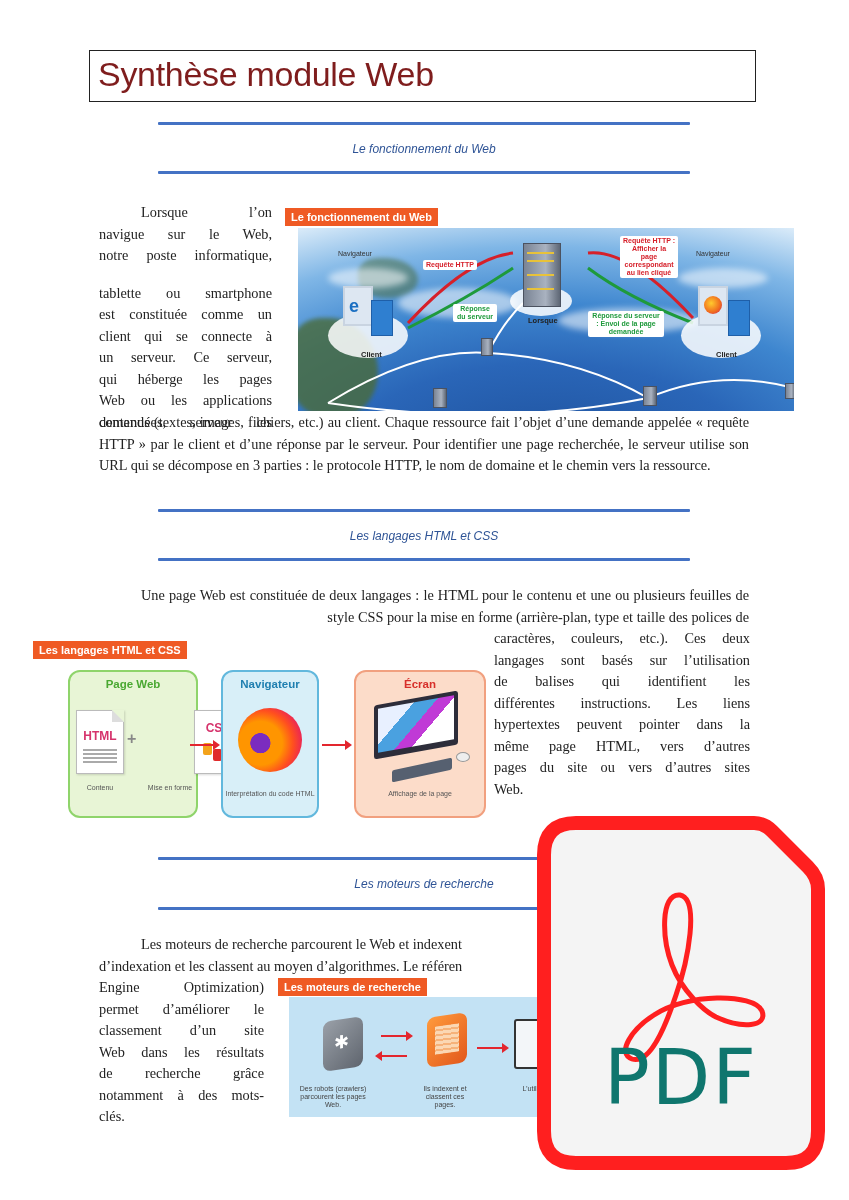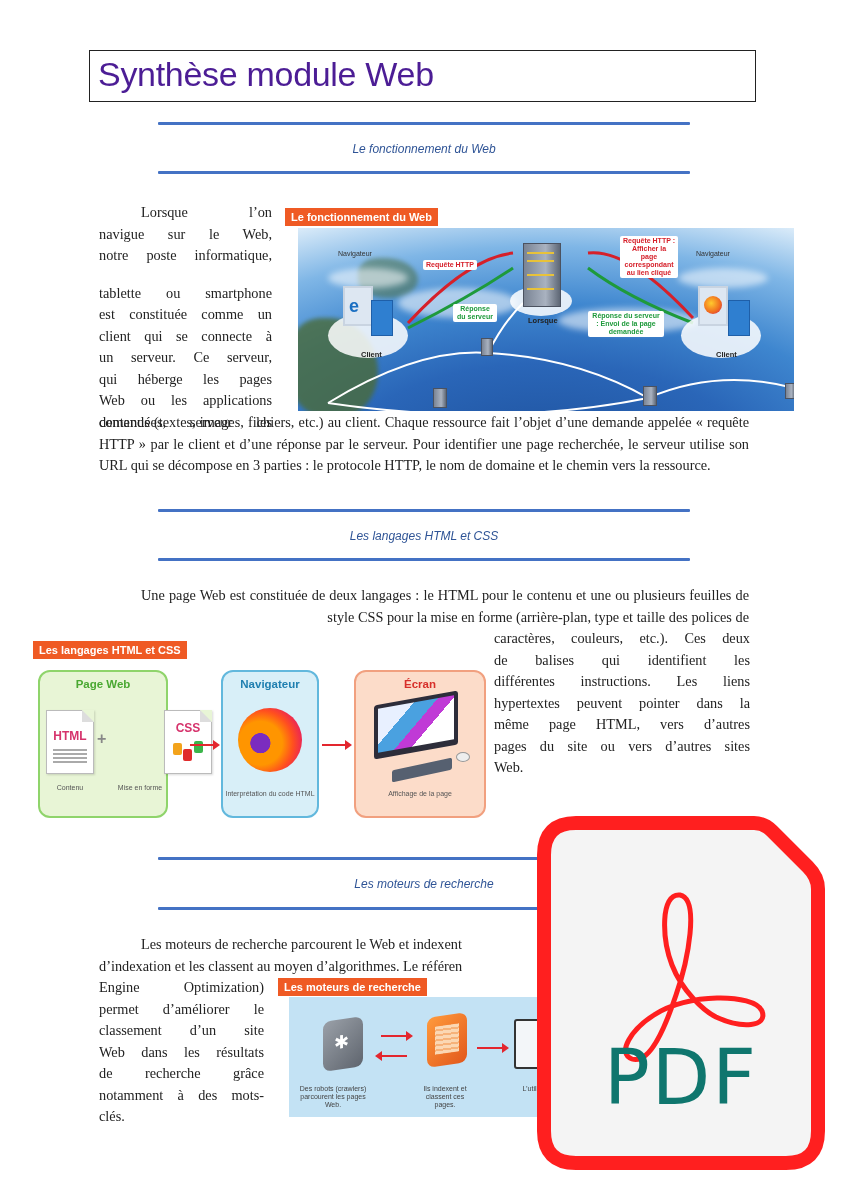--- a/index.html
+++ b/index.html
@@ -1,20 +1,20 @@
 <!DOCTYPE html>
 <html><head>
 <meta charset="utf-8">
 <style>
   html, body { margin:0; padding:0; background:#ffffff; }
   body { width:849px; height:1200px; position:relative; overflow:hidden; font-family:"Liberation Serif", serif; color:#222; }
   .abs { position:absolute; }
 
   .title-box { left:89px; top:50px; width:667px; height:52px; border:1.5px solid #222; box-sizing:border-box; }
-  .title-text { position:absolute; left:8px; top:4px; font-family:"Liberation Sans", sans-serif; font-size:34px; color:#4c1d95; letter-spacing:-0.3px; }
+  .title-text { position:absolute; left:8px; top:4px; font-family:"Liberation Sans", sans-serif; font-size:34px; color:#7f1d1d; letter-spacing:-0.3px; }
 
   .rule { position:absolute; left:158px; width:532px; height:3px; background:#4472c4; border-radius:1px; }
   .section-heading { position:absolute; left:158px; width:532px; text-align:center; font-family:"Liberation Sans", sans-serif; font-style:italic; font-size:12px; color:#2f5496; }
 
   .body-text { position:absolute; font-size:14.3px; line-height:21.5px; text-align:justify; color:#222; }
   .indent { text-indent:42px; }
 
   .orange-tag { position:absolute; background:#ef5a24; color:#fff; font-family:"Liberation Sans", sans-serif; font-weight:bold; font-size:11px; padding:3px 6px; white-space:nowrap; }
 
   
@@ -132,31 +132,32 @@
   <div class="lbl-bold" style="left:418px; top:122px;">Client</div>
 </div>
 
 <div class="rule" style="top:509px"></div>
 <div class="section-heading" style="top:529px">Les langages HTML et CSS</div>
 <div class="rule" style="top:558px"></div>
 
 <div class="body-text indent" style="left:99px; top:585px; width:650px; text-align-last:right;">Une page Web est constituée de deux langages : le HTML pour le contenu et une ou plusieurs feuilles de style CSS pour la mise en forme (arrière-plan, type et taille des polices de</div>
 <div class="body-text" style="left:494px; top:628px; width:256px;">
   <div style="text-align-last:justify;">caractères, couleurs, etc.). Ces deux</div>
+  <div style="text-align-last:justify;">langages sont basés sur l’utilisation</div>
   <div style="text-align-last:justify;">de balises qui identifient les</div>
   <div style="text-align-last:justify;">différentes instructions. Les liens</div>
   <div style="text-align-last:justify;">hypertextes peuvent pointer dans la</div>
   <div style="text-align-last:justify;">même page HTML, vers d’autres</div>
   <div style="text-align-last:justify;">pages du site ou vers d’autres sites</div>
   <div>Web.</div>
 </div>
 
 <div class="orange-tag" style="left:33px; top:641px;">Les langages HTML et CSS</div>
 
-<div class="box" style="left:38px; top:670px; width:130px; height:148px; border-color:#8fd46b; background:#e8f5d6;">
+<div class="box" style="left:68px; top:670px; width:130px; height:148px; border-color:#8fd46b; background:#e8f5d6;">
   <div class="box-title" style="top:6px; color:#4aa832;">Page Web</div>
   <div class="doc" style="left:6px; top:38px;">
     <div class="doc-lbl">HTML</div>
     <div style="position:absolute;left:6px;right:6px;top:38px;height:14px;background:repeating-linear-gradient(#aaa 0 2px,transparent 2px 4px);"></div>
   </div>
   <div style="position:absolute;left:57px;top:58px;color:#888;font:bold 16px 'Liberation Sans',sans-serif;">+</div>
   <div class="doc" style="left:76px; top:38px;margin-left:48px;">
     <div class="doc-lbl" style="top:10px;">CSS</div>
     <div style="position:absolute;left:8px;top:32px;width:9px;height:12px;background:#f3a31b;border-radius:2px;"></div>
     <div style="position:absolute;left:18px;top:38px;width:9px;height:12px;background:#e02b2b;border-radius:2px;"></div>

